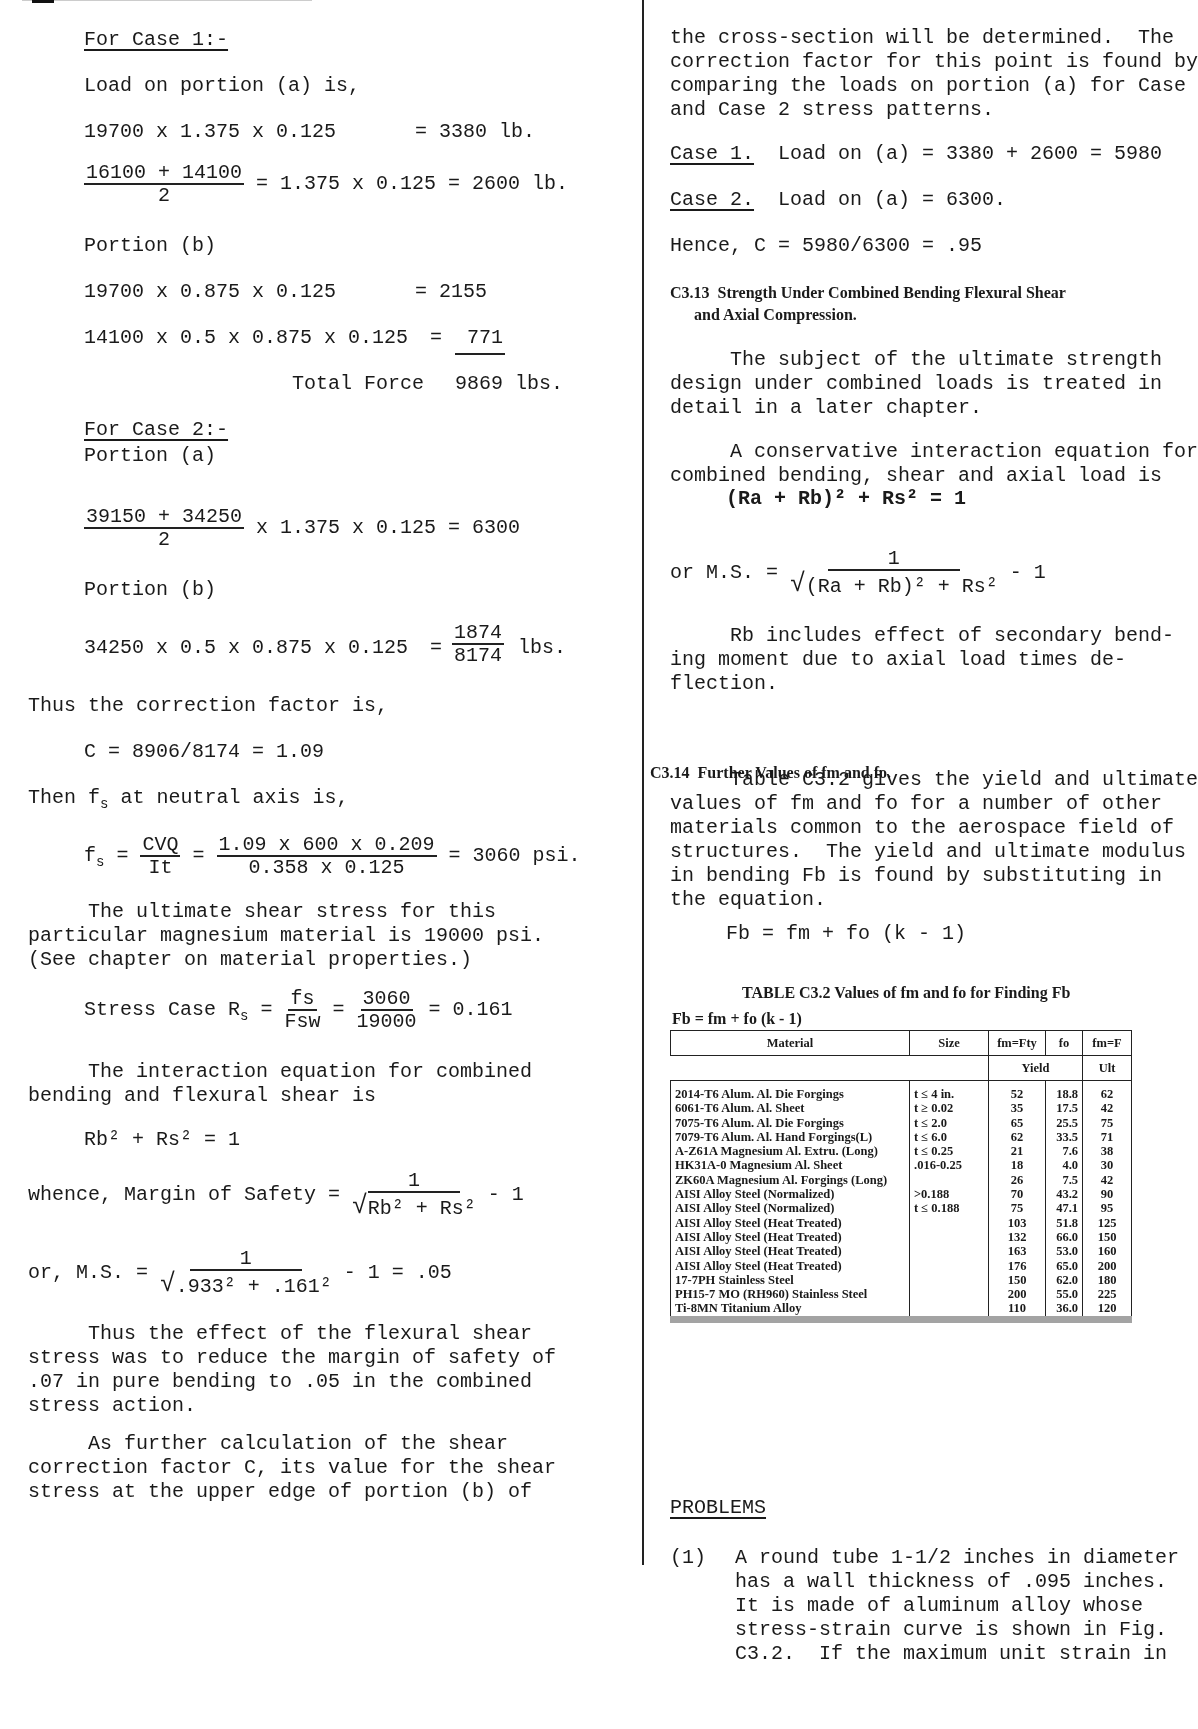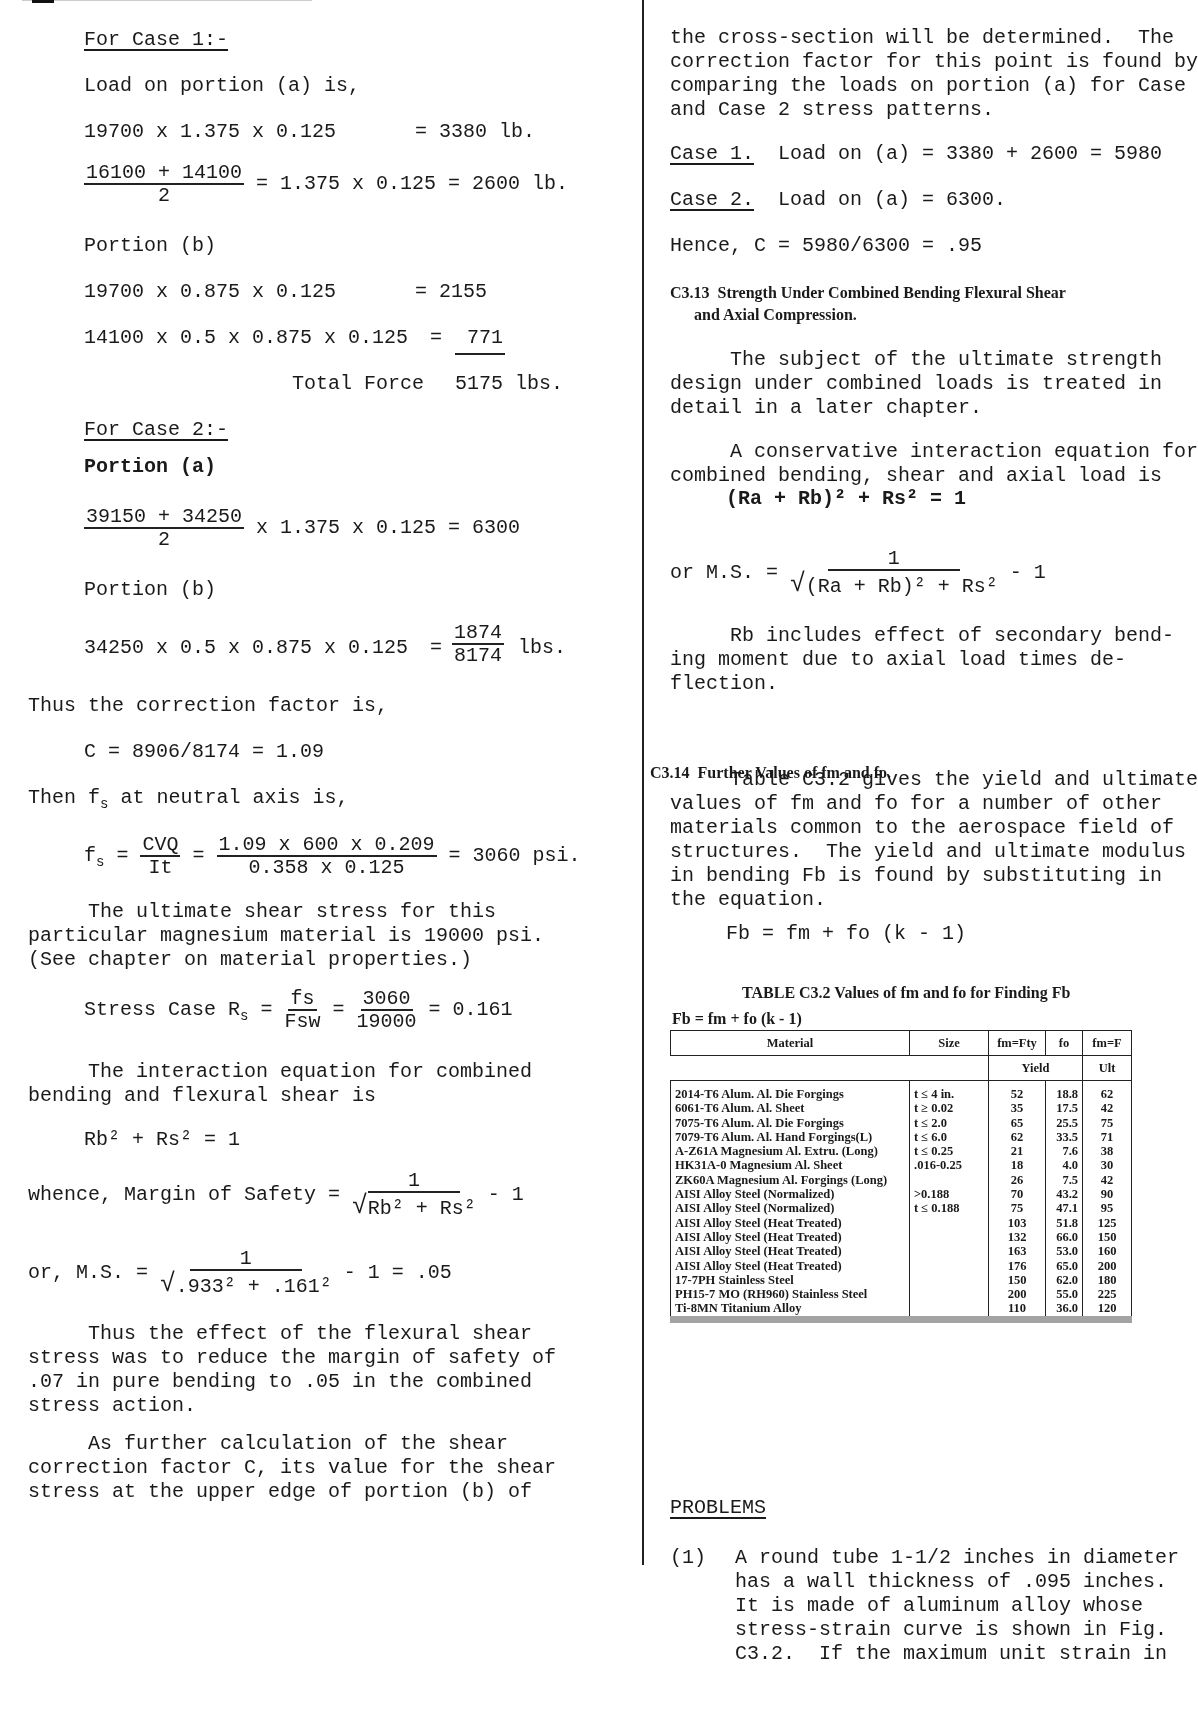--- a/index.html
+++ b/index.html
@@ -47,24 +47,24 @@
   <span>= 1.375 x 0.125 = 2600 lb.</span>
 </div>
 
 <div class="abs" style="left:84px;top:234px;">Portion (b)</div>
 <div class="abs" style="left:84px;top:280px;">19700 x 0.875 x 0.125</div>
 <div class="abs" style="left:415px;top:280px;">= 2155</div>
 <div class="abs" style="left:84px;top:326px;">14100 x 0.5 x 0.875 x 0.125</div>
 <div class="abs" style="left:430px;top:326px;">=</div>
 <div class="abs" style="left:455px;top:326px;border-bottom:2px solid #222;padding:0 2px 4px 12px;">771</div>
 <div class="abs" style="left:292px;top:372px;">Total Force</div>
-<div class="abs" style="left:455px;top:372px;">5175 lbs.</div>
+<div class="abs" style="left:455px;top:372px;">9869 lbs.</div>
 
 <div class="abs u" style="left:84px;top:418px;">For Case 2:-</div>
-<div class="abs" style="left:84px;top:455px;font-weight:bold;">Portion (a)</div>
+<div class="abs" style="left:84px;top:444px;">Portion (a)</div>
 <div class="abs" style="left:84px;top:506px;">
   <span class="frac">
     <span class="num">39150 + 34250</span>
     <span>2</span>
   </span>
   <span>x 1.375 x 0.125 = 6300</span>
 </div>
 <div class="abs" style="left:84px;top:578px;">Portion (b)</div>
 <div class="abs" style="left:84px;top:636px;">34250 x 0.5 x 0.875 x 0.125</div>
 <div class="abs" style="left:430px;top:636px;">=</div>

